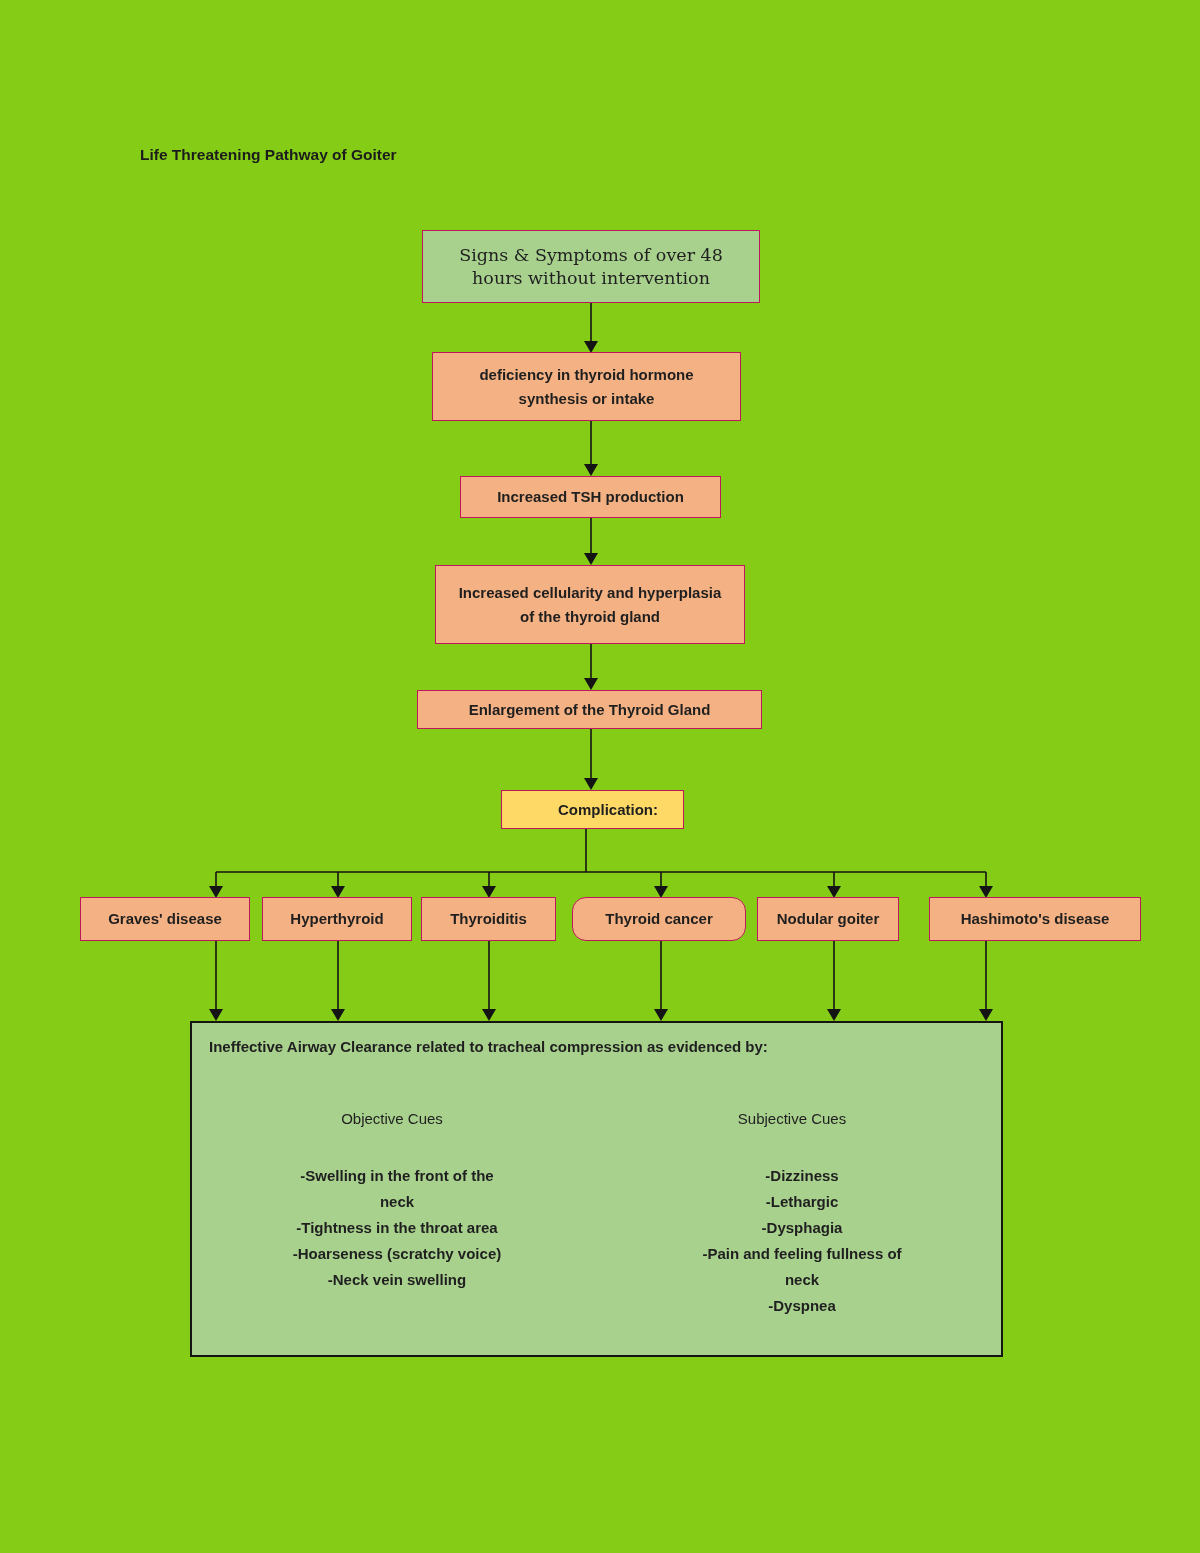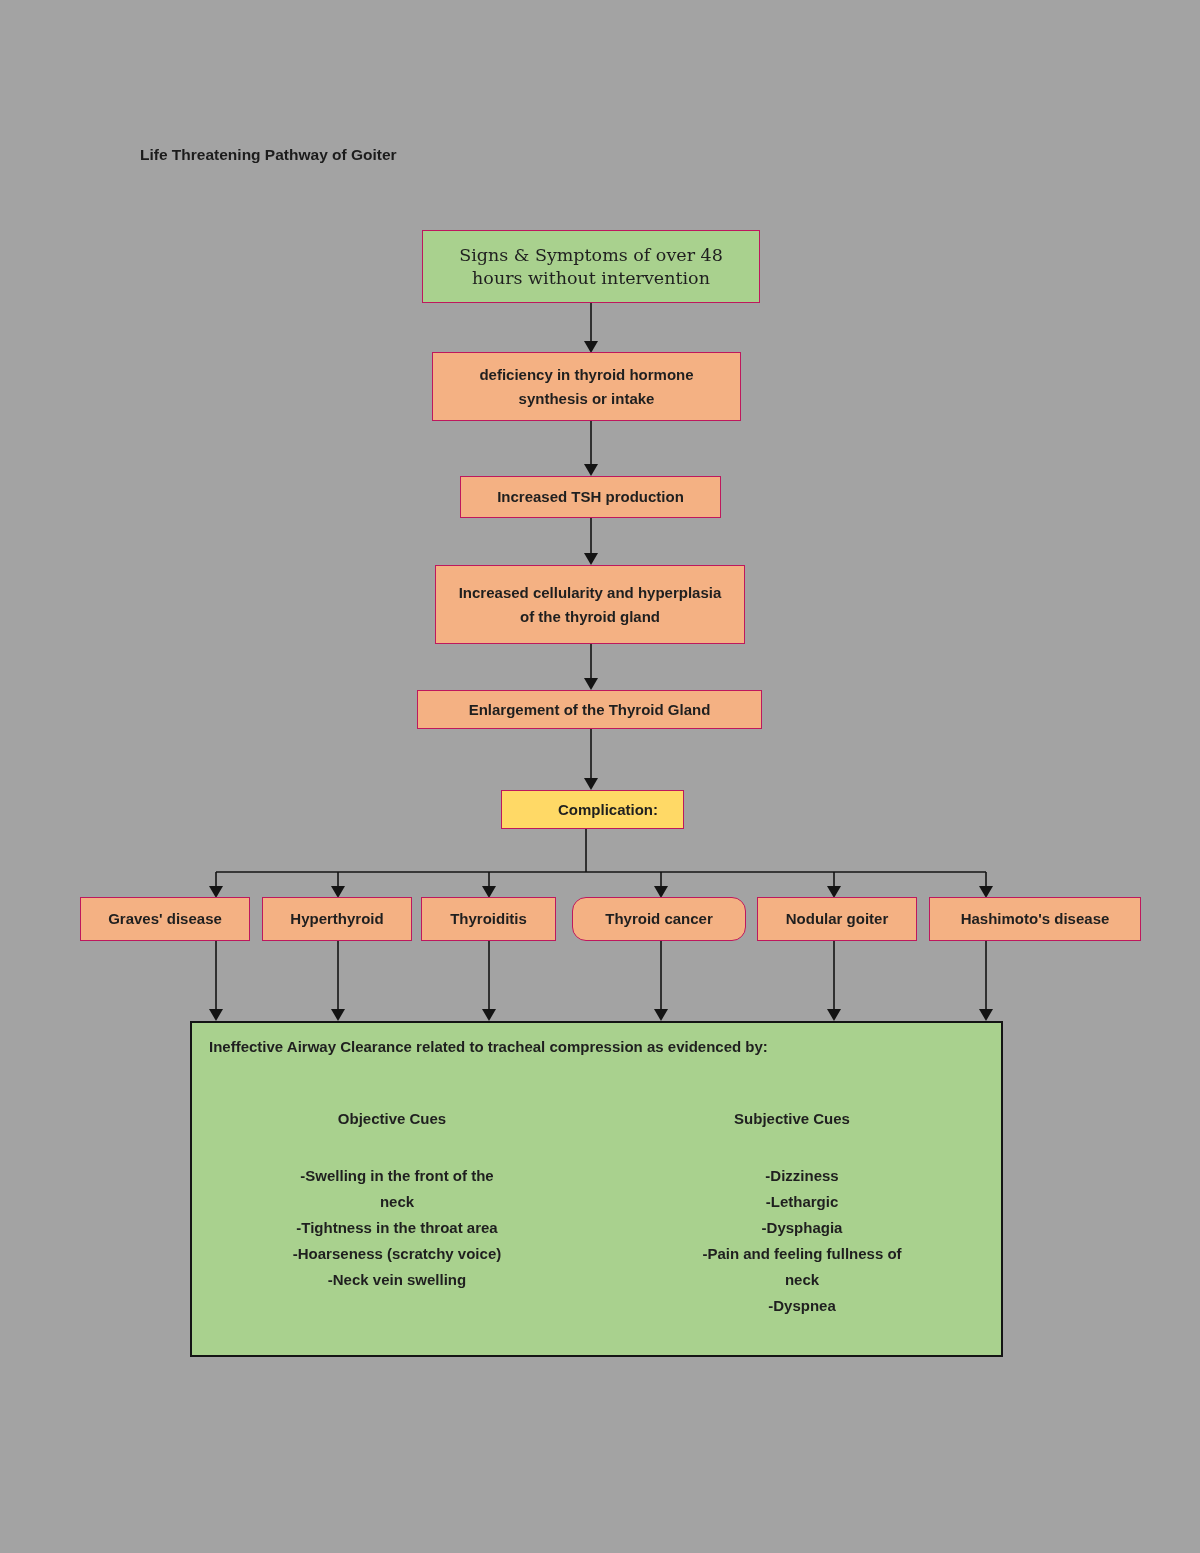--- a/index.html
+++ b/index.html
@@ -1,17 +1,17 @@
 <!DOCTYPE html>
 <html style="--green: #a9d18e; --orange: #f4b183; --yellow: #ffd966;"><head>
 <meta charset="utf-8">
 <style>
   html,body { margin:0; padding:0; background:#ffffff; }
   .page {
-    position:relative; width:1200px; height:1553px; background:#a3a3a3;
+    position:relative; width:1200px; height:1553px; background:#84cc16;
     font-family:"Liberation Sans", sans-serif; color:#1c1c1c; overflow:hidden;
   }
   .doc-title {
     position:absolute; left:140px; top:146px;
     font-size:15.5px; font-weight:600; color:#1c1c1c;
   }
   svg.connectors { position:absolute; left:0; top:0; width:1200px; height:1553px; }
 
   .box {
     position:absolute; box-sizing:border-box;
@@ -31,34 +31,34 @@
   .b-tsh        { left:460px; top:476px; width:261px; height:42px; white-space:nowrap; }
   .b-cell       { left:435px; top:565px; width:310px; height:79px; padding:0 18px; }
   .b-enlarge    { left:417px; top:690px; width:345px; height:39px; white-space:nowrap; }
   .b-comp       { left:501px; top:790px; width:183px; height:39px; white-space:nowrap; }
 
   .branch { top:897px; height:44px; white-space:nowrap; }
   .b-br1 { left:80px;  width:170px; }
   .b-br2 { left:262px; width:150px; }
   .b-br3 { left:421px; width:135px; }
   .b-br4 { left:572px; width:174px;border-radius:14px; }
-  .b-br5 { left:757px; width:160px; }
+  .b-br5 { left:757px; width:142px; }
   .b-br6 { left:929px; width:212px; }
 
   .outcome-box {
     position:absolute; left:190px; top:1021px; width:813px; height:336px;
     box-sizing:border-box; background:var(--green); border:2.5px solid #141414;
   }
   .outcome-heading {
     position:absolute; left:17px; top:15px;
     font-size:15px; font-weight:bold; color:#1f1f1f;
   }
   .cue-header {
     position:absolute; top:87px; width:160px; text-align:center;
-    font-size:15px; font-weight:bold; color:#1f1f1f;
+    font-size:15px; font-weight:normal; color:#1f1f1f;
   }
   .cue-header.obj { left:120px; }
   .cue-header.subj { left:520px; }
   .cue-list {
     position:absolute; top:140px; font-size:15px; font-weight:bold; color:#1f1f1f;
   }
   .cue-list.obj  { left:60px;  width:290px; }
   .cue-list.subj { left:465px; width:290px; }
   .cue-list .list-line { line-height:26px;text-align:center; }
 </style>

